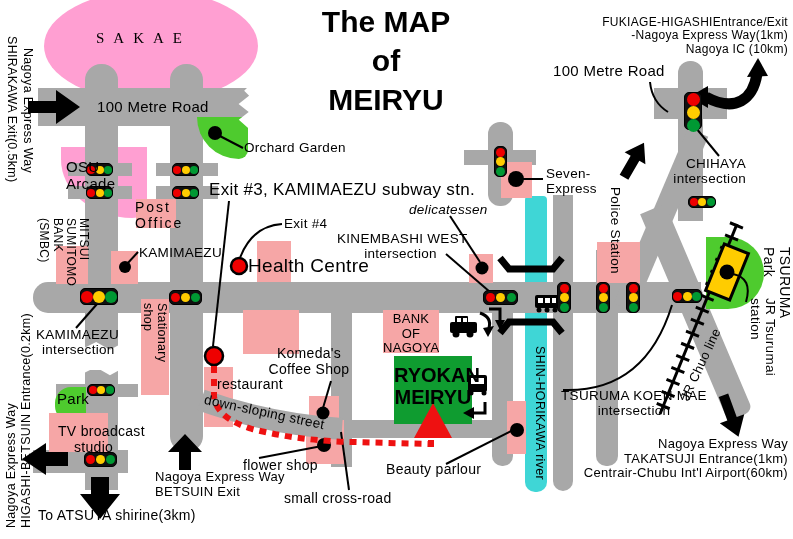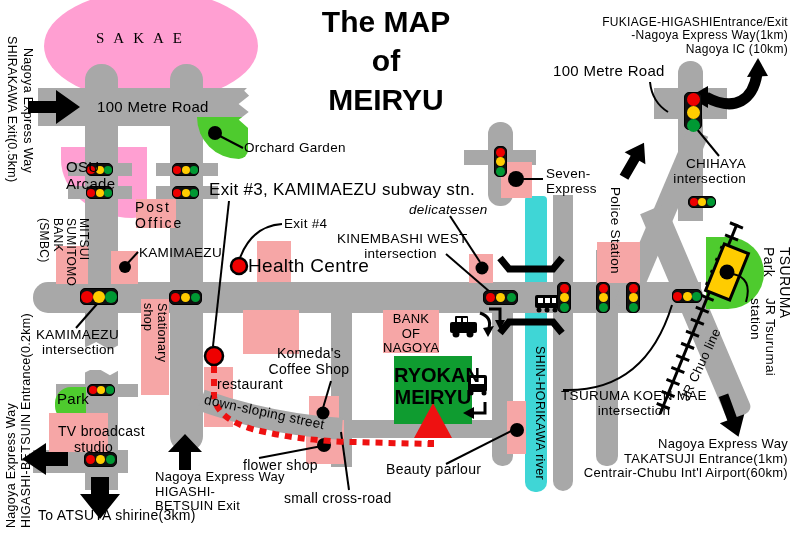--- a/index.html
+++ b/index.html
@@ -352,21 +352,20 @@
   <div class="lbl" style="left:58px;top:424px;font-size:14px;">
     <span class="ln">TV broadcast</span>
       <span class="ln" style="text-indent:16px">studio</span>
   </div>
 
   <div class="lbl vlb" style="left:4px;top:528px;font-size:12.5px;">Nagoya Express Way</div>
   <div class="lbl vlb" style="left:19px;top:528px;font-size:12.5px;">HIGASHI-BETSUIN Entrance(0.2km)</div>
 
   <div class="lbl" style="left:155px;top:470px;font-size:13px;">
     <span class="ln">Nagoya Express Way</span>
-    <span class="ln">HIGASHI-</span>
     <span class="ln">BETSUIN Exit</span>
   </div>
   <div class="lbl" style="left:38px;top:508px;font-size:14px;">To ATSUTA shirine(3km)</div>
 
   <div class="lbl" style="left:243px;top:458px;font-size:14px;">flower shop</div>
   <div class="lbl" style="left:284px;top:491px;font-size:14px;">small cross-road</div>
   <div class="lbl" style="left:386px;top:462px;font-size:14px;">Beauty parlour</div>
 
   <div class="lbl vlt" style="left:547px;top:346px;font-size:12.5px;">SHIN-HORIKAWA river</div>
 

